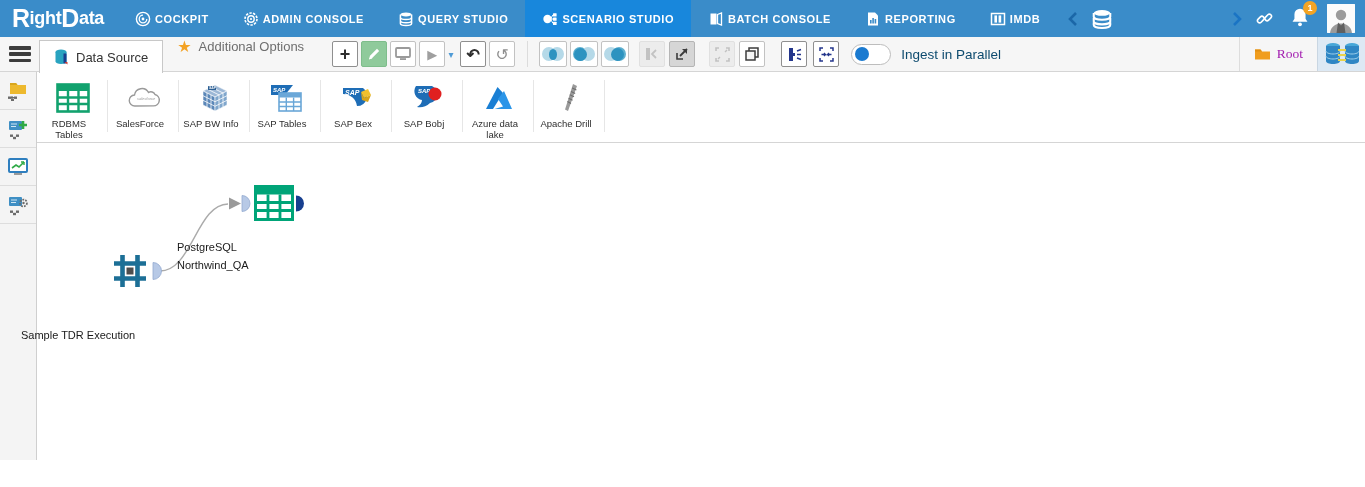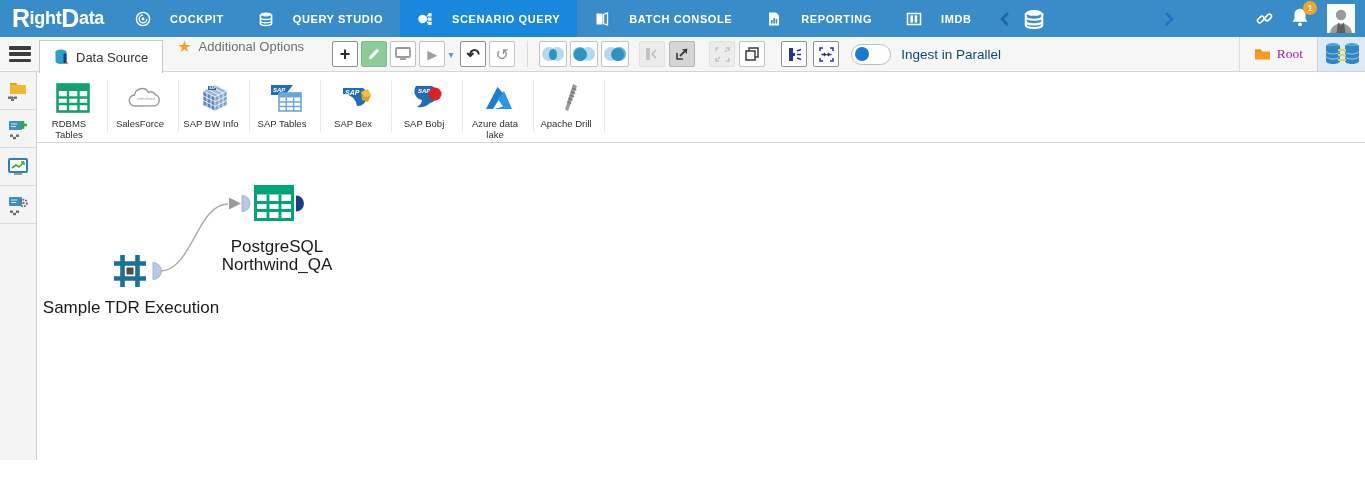--- a/index.html
+++ b/index.html
@@ -7,21 +7,21 @@
   body { font-family:"Liberation Sans", sans-serif; background:#fff; overflow:hidden; }
   .app { position:relative; width:1365px; height:487px; background:#fff; }
 
   
   .topbar { position:absolute; top:0; left:0; width:100%; height:37px;
     background:#3a8cc9; display:flex; align-items:stretch; color:#fff; }
   .logo { display:flex; align-items:center; padding:0 14px 0 12px; cursor:pointer; white-space:nowrap; }
   .logo .lg { font-size:25px; font-weight:700; letter-spacing:-0.5px; }
   .logo .sm { font-size:18px; font-weight:700; letter-spacing:-0.3px;text-align:right; }
   .topnav { display:flex; align-items:stretch; }
-  .navitem { display:flex; align-items:center; gap:19px; padding:0 17px; font-size:11px;
+  .navitem { display:flex; align-items:center; gap:4px; padding:0 17px; font-size:11px;
     font-weight:700; letter-spacing:0.6px; cursor:pointer; white-space:nowrap; }
   .navitem.active { background:#1887dc; }
   .nicon { width:16px; height:16px; flex:0 0 auto; }
   .chev { display:flex; align-items:center; cursor:pointer; }
   .topbar-right { display:flex; align-items:center; margin-left:auto; gap:18px; padding-right:10px; }
   .badge { position:absolute; top:-6px; right:-8px; width:14px; height:14px; border-radius:50%;
     background:#f3a424; color:#fff; font-size:9px; font-weight:700; display:flex;
     align-items:center; justify-content:center; }
   .bellwrap { position:relative; cursor:pointer; }
   .avatar { width:28px; height:29px; background:#f3f3f3; border-radius:1px; overflow:hidden; cursor:pointer; }
@@ -79,21 +79,21 @@
     padding-top:9px; cursor:pointer; position:relative; }
   .pitem::after { content:""; position:absolute; right:0; top:8px; bottom:10px; width:1px; background:#e6e6e6; }
   .picon { height:33px; display:flex; align-items:center; justify-content:center; }
   .plabel { margin-top:4px; font-size:9.5px; line-height:11px; color:#2e2e2e; text-align:center;
     width:64px; }
 
   
   .canvas { position:absolute; top:143px; left:37px; width:1328px; height:344px; background:#fff; }
   .flowsvg { position:absolute; inset:0; width:100%; height:100%; }
   .node-icon { position:absolute; }
-  .node-label { position:absolute; font-size:17px; color:#1a1a1a; text-align:center; line-height:18px; }
+  .node-label { position:absolute; font-size:11px; color:#1a1a1a; text-align:left; line-height:18px; }
 </style>
 </head>
 <body>
 
 <div class="app">
 
   <header class="topbar">
     <div class="logo">
       <span class="lg">R</span>
         <span class="sm">ight</span>
@@ -105,36 +105,44 @@
       <div class="navitem">
         <svg class="nicon" viewBox="0 0 16 16">
           <circle cx="8" cy="8" r="6.6" fill="none" stroke="#fff" stroke-width="1.4"></circle>
           <path d="M8 4.2 A3.8 3.8 0 1 0 11.8 8" fill="none" stroke="#fff" stroke-width="1.3"></path>
           <circle cx="8" cy="8" r="1.4" fill="#fff"></circle>
         </svg>
         <span>COCKPIT</span>
       </div>
       <div class="navitem">
         <svg class="nicon" viewBox="0 0 16 16">
+          <circle cx="8" cy="8" r="6" fill="none" stroke="#fff" stroke-width="1.6" stroke-dasharray="2.4 1.3"></circle>
+          <circle cx="8" cy="8" r="3.2" fill="none" stroke="#fff" stroke-width="1.4"></circle>
+          <circle cx="8" cy="8" r="1.1" fill="#fff"></circle>
+        </svg>
+        <span>ADMIN CONSOLE</span>
+      </div>
+      <div class="navitem">
+        <svg class="nicon" viewBox="0 0 16 16">
           <ellipse cx="8" cy="3.4" rx="5.6" ry="2" fill="#fff"></ellipse>
           <path d="M2.4 3.4v3 c0 1.1 2.5 2 5.6 2 s5.6 -.9 5.6 -2 v-3" fill="none" stroke="#fff" stroke-width="1.5"></path>
           <path d="M2.4 6.8v3 c0 1.1 2.5 2 5.6 2 s5.6 -.9 5.6 -2 v-3" fill="none" stroke="#fff" stroke-width="1.5"></path>
           <path d="M2.4 10.2v2.4 c0 1.1 2.5 2 5.6 2 s5.6 -.9 5.6 -2 v-2.4" fill="none" stroke="#fff" stroke-width="1.5"></path>
         </svg>
         <span>QUERY STUDIO</span>
       </div>
       <div class="navitem active">
         <svg class="nicon" viewBox="0 0 16 16">
           <circle cx="5.5" cy="8" r="4.2" fill="#fff"></circle>
           <rect x="11" y="2.2" width="3.6" height="3.2" rx="0.5" fill="#fff"></rect>
           <rect x="11" y="6.5" width="3.6" height="3.2" rx="0.5" fill="#fff"></rect>
           <rect x="11" y="10.8" width="3.6" height="3.2" rx="0.5" fill="#fff"></rect>
           <path d="M8.5 8 H11 M8.5 8 L11 3.8 M8.5 8 L11 12.4" stroke="#fff" stroke-width="1"></path>
         </svg>
-        <span>SCENARIO QUERY</span>
+        <span>SCENARIO STUDIO</span>
       </div>
       <div class="navitem">
         <svg class="nicon" viewBox="0 0 16 16">
           <path d="M2.5 2.5 h6 v11 h-6 z" fill="#fff"></path>
           <path d="M9.5 3.5 l4 -1.5 v12 l-4 -1.5 z" fill="none" stroke="#fff" stroke-width="1.3"></path>
         </svg>
         <span>BATCH CONSOLE</span>
       </div>
       <div class="navitem">
         <svg class="nicon" viewBox="0 0 16 16">
@@ -467,21 +475,21 @@
       <path d="M205,52.5 a8 8 0 0 1 0 16 z" fill="#b7c9e6" stroke="#93a9cf" stroke-width="0.8"></path>
       <path d="M259,52.5 a8 8 0 0 1 0 16 z" fill="#173f8f"></path>
     </svg>
 
     <div class="node-icon" style="left:74px; top:109px;">
       <svg width="38" height="38" viewBox="0 0 38 38">
         <path d="M11.5 3 v32 M26.5 3 v32 M3 11.5 h32 M3 26.5 h32" stroke="#1c6f96" stroke-width="4.6"></path>
         <rect x="15.5" y="15.5" width="7" height="7" fill="#4d4d4d"></rect>
       </svg>
     </div>
-    <div class="node-label" style="left:-16px; top:156px; width:220px;">Sample TDR Execution</div>
+    <div class="node-label" style="left:-16px; top:183px; width:220px;">Sample TDR Execution</div>
 
     <div class="node-icon" style="left:217px; top:42px;">
       <svg width="40" height="36" viewBox="0 0 40 36">
         <rect x="1.5" y="1.5" width="37" height="33" fill="#fff" stroke="#00a478" stroke-width="3"></rect>
         <rect x="1.5" y="1.5" width="37" height="8" fill="#00a478"></rect>
         <path d="M14 9.5 v25 M26 9.5 v25 M1.5 17.5 h37 M1.5 25.5 h37" stroke="#00a478" stroke-width="2.8"></path>
       </svg>
     </div>
     <div class="node-label" style="left:140px; top:95px; width:200px;">
       <div>PostgreSQL</div>

